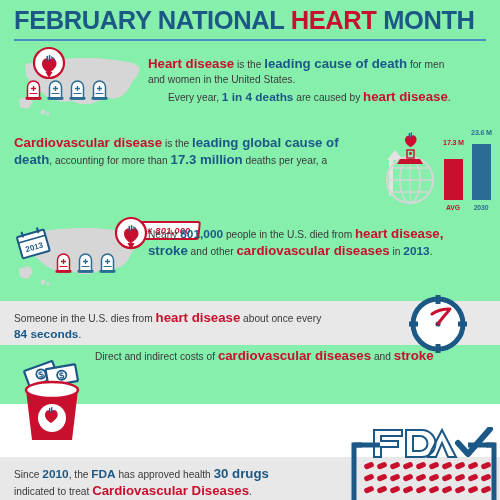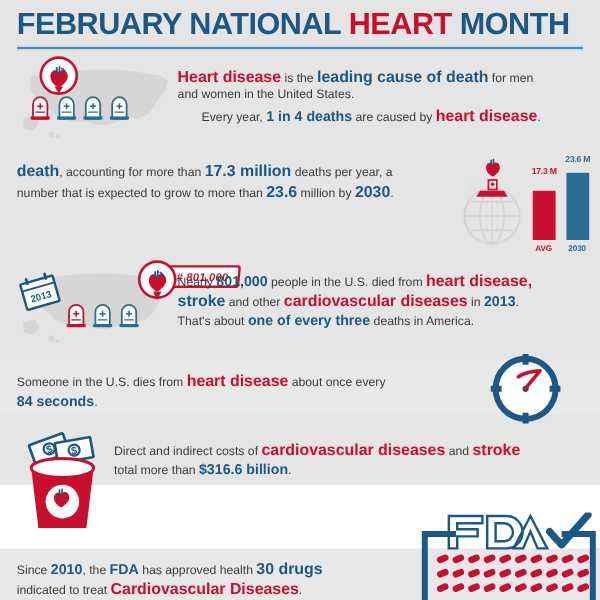--- a/index.html
+++ b/index.html
@@ -4,21 +4,21 @@
 <title>February National Heart Month</title>
 <style>
   * { margin:0; padding:0; box-sizing:border-box; }
   html,body{
     width:500px; height:500px; overflow:hidden;
     background:#ffffff;
     font-family:"Liberation Sans","DejaVu Sans",sans-serif;
     -webkit-font-smoothing:antialiased;
   }
   #page{
-    position:relative; width:500px; height:404px; background:#e5e5e5;
+    position:relative; width:500px; height:404px; background:#86efac;
   }
 
   
   .header{
     position:absolute; left:0; top:0; width:500px; height:42px;
   }
   .title{
     position:absolute; left:14px; top:6px;
     font-size:25.5px; font-weight:bold; letter-spacing:-0.4px;
     color:#1B5886; white-space:nowrap;
@@ -44,21 +44,21 @@
   }
   .txt .big-red{ color:#C8102E; font-weight:bold; font-size:1.30em; }
   .txt .big-blue{ color:#1B5886; font-weight:bold; font-size:1.30em; }
   .txt .mid-blue{ color:#1B5886; font-weight:bold; font-size:1.16em; }
 
   #t1{ left:148px; top:56px; width:348px; font-size:10.2px; }
   #t1 .l2{ margin-top:3px;padding-left:20px; }
   #t2{ left:14px; top:135px; width:370px; font-size:10.2px; }
   #t3{ left:148px; top:226px; width:348px; font-size:10.2px; }
   #t4{ left:14px; top:310px; width:400px; font-size:10.2px; }
-  #t5{ left:95px; top:367px; width:400px; font-size:10.2px; }
+  #t5{ left:95px; top:348px; width:400px; font-size:10.2px; }
   #t6{ left:14px; top:466px; width:350px; font-size:10.2px; }
 
   
   .usmap{ position:absolute; }
   .usmap svg{ display:block; }
 
   
   .stones{ position:absolute; display:flex; gap:5px; align-items:flex-end; }
 
   
@@ -204,22 +204,22 @@
         <div class="bar y2030" style="height:56px;"></div>
       </div>
     </div>
     <div class="bar-cat">
       <span class="avg">AVG</span>
       <span class="y2030">2030</span>
     </div>
   </div>
 
   <div class="txt" id="t2">
+    <div><span class="big-red">Cardiovascular disease</span><span> is the </span><span class="big-blue">leading global cause of</span></div>
     <div><span class="big-blue">death</span><span>, accounting for more than </span><span class="big-blue">17.3 million</span><span> deaths per year, a</span></div>
-    <div><span>number that is expected to grow to more than </span><span class="big-blue">23.6</span><span> million by </span><span class="big-blue">2030</span><span>.</span></div>
   </div>
 
   <div class="usmap" style="left:16px; top:222px;">
     <svg width="128" height="68" viewBox="0 0 128 68">
       <path fill="#D6D6D6" d="M9 12 L26 9 L44 7 L62 6 L80 6 L99 8 L117 11 L124 15 L122 23 L116 30
         L112 38 L106 44 L98 47 L90 45 L83 49 L74 52 L64 52 L56 49 L47 50 L38 48 L30 44 L23 38
         L16 31 L10 24 Z"></path>
       <path fill="#D6D6D6" d="M3 47 L13 44 L17 50 L12 57 L4 55 Z"></path>
       <circle fill="#D6D6D6" cx="27" cy="60" r="2.4"></circle>
       <circle fill="#D6D6D6" cx="32" cy="62" r="1.7"></circle>
@@ -267,21 +267,20 @@
       <path d="M2.5 19 V7 a6 6 0 0 1 12 0 V19 Z" fill="#fff" stroke="#2A6C94" stroke-width="1.5"></path>
       <rect x="0.6" y="17" width="15.8" height="2.6" fill="#2A6C94"></rect>
       <path d="M8.5 6 v5 M6 8.5 h5" stroke="#2A6C94" stroke-width="1.3"></path>
       <path d="M4.5 13.5 h8" stroke="#2A6C94" stroke-width="1"></path>
     </svg>
   </div>
 
   <div class="txt" id="t3">
     <div><span>Nearly </span><span class="mid-blue">801,000</span><span> people in the U.S. died from </span><span class="big-red">heart disease,</span></div>
     <div><span class="big-blue">stroke</span><span> and other </span><span class="big-red">cardiovascular diseases</span><span> in </span><span class="mid-blue">2013</span><span>.</span></div>
-    <div><span>That's about </span><span class="mid-blue">one of every three</span><span> deaths in America.</span></div>
   </div>
 
   <div class="abs" style="left:406px; top:292px;">
     <svg width="64" height="64" viewBox="0 0 64 64">
       <circle cx="32" cy="32" r="25" fill="#fff" stroke="#1B5886" stroke-width="5"></circle>
       <path d="M32 3 v9 M32 52 v9 M3 32 h9 M52 32 h9" stroke="#1B5886" stroke-width="5" stroke-linecap="butt"></path>
       <circle cx="32" cy="32" r="2.6" fill="#1B5886"></circle>
       <path d="M32 32 C36 26 42 20 44 17 C38 17 30 19 26 22" fill="none" stroke="#C8102E" stroke-width="3" stroke-linecap="round" stroke-linejoin="round"></path>
     </svg>
   </div>
@@ -309,21 +308,20 @@
       <ellipse cx="38" cy="34" rx="26" ry="8" fill="#fff" stroke="#C8102E" stroke-width="2.5"></ellipse>
       <circle cx="38" cy="62" r="14" fill="#fff"></circle>
       <path d="M31 59 c0-3.4 2.6-5.6 4.8-4.3 1 .6 1.3 1.3 1.3 1.3 s.6-1.2 1.8-1.7 c2.2-1 4.8.8 4.8 4.3
                c0 3.9-4.4 6.9-6.6 8.3 C34.9 65.8 31 63.2 31 59 Z" fill="#C8102E"></path>
       <path d="M35.6 52.5 l0.3 4.5 M37.8 51.8 l-0.2 4.1" stroke="#1B5886" stroke-width="1.4" fill="none" stroke-linecap="round"></path>
     </svg>
   </div>
 
   <div class="txt" id="t5">
     <div><span>Direct and indirect costs of </span><span class="big-red">cardiovascular diseases</span><span> and </span><span class="big-red">stroke</span></div>
-    <div><span>total more than </span><span class="mid-blue">$316.6 billion</span><span>.</span></div>
   </div>
 
   <div class="abs" style="left:350px; top:427px;">
     <svg width="148" height="73" viewBox="0 0 148 73">
 
       <path d="M12 18 H4 V73 M136 18 H144 V73" fill="none" stroke="#1B5886" stroke-width="5"></path>
       <path d="M4 18 H30 M118 18 H144" fill="none" stroke="#1B5886" stroke-width="5"></path>
 
       <g fill="none" stroke="#1B5886" stroke-width="2">
         <path d="M24 3 H52 V9 H31 V14 H48 V20 H31 V30 H24 Z"></path>

